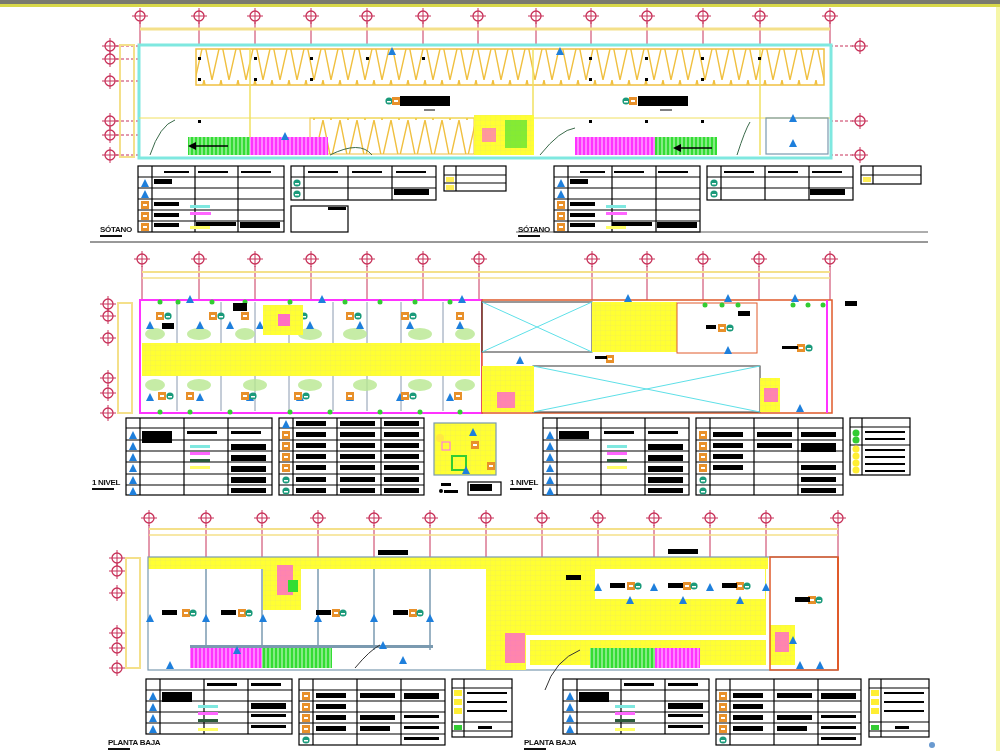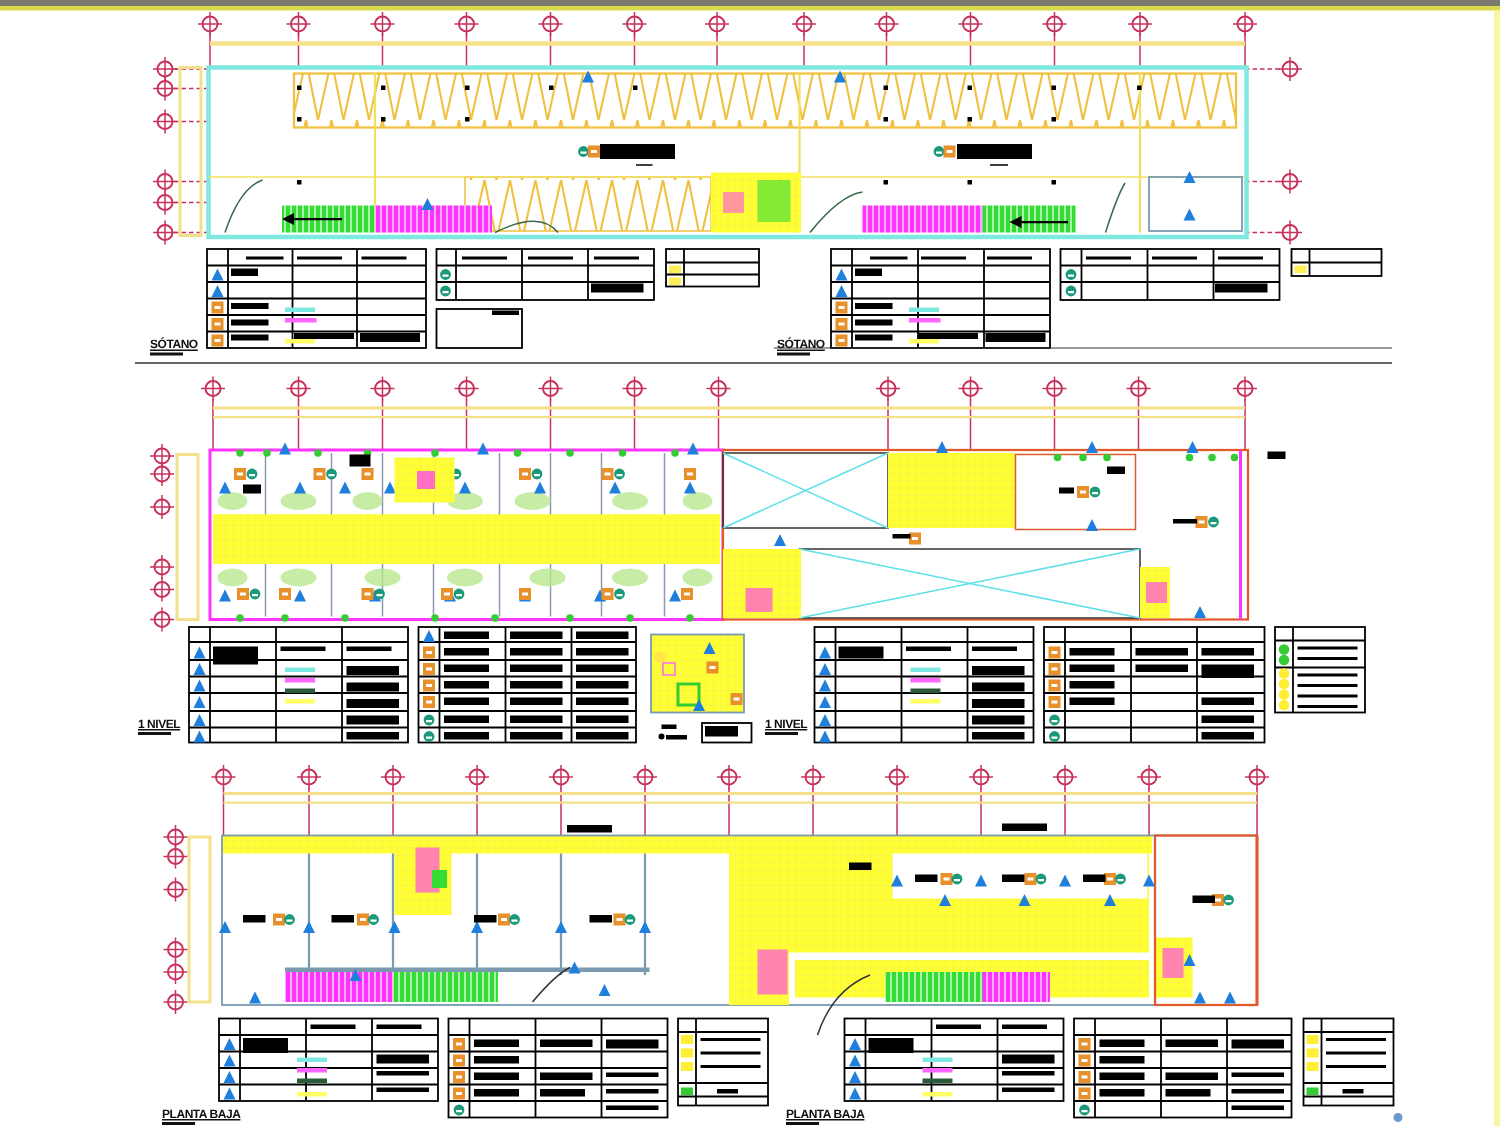--- a/index.html
+++ b/index.html
@@ -1,21 +1,21 @@
 <!DOCTYPE html>
 <html><head>
 <meta charset="utf-8">
 <style>
   html, body { margin:0; padding:0; }
   body { width:1000px; height:751px; background:#ffffff; position:relative; overflow:hidden; font-family:"Liberation Sans", sans-serif; }
   .topbar { position:absolute; left:0; top:0; width:1000px; height:4px; background:#7a7a6e; }
   .topbar2 { position:absolute; left:0; top:4px; width:1000px; height:3px; background:#d8d84a; }
   .rightedge { position:absolute; right:0; top:7px; width:4px; height:744px; background:#f6f6a8; }
   svg.canvas { position:absolute; left:0; top:0; }
-  .lbl { position:absolute; font-size:8px; font-weight:bold; color:#111; letter-spacing:-0.3px; white-space:nowrap;text-decoration:underline; }
+  .lbl { position:absolute; font-size:8px; font-weight:bold; color:#111; letter-spacing:-0.3px; white-space:nowrap; }
   .lbl .ul { display:block; width:22px; height:2px; background:#111; margin-top:1px; }
 </style>
 </head>
 <body>
 
 <div class="topbar"></div>
 <div class="topbar2"></div>
 <div class="rightedge"></div>
 
 <svg class="canvas" width="1000" height="751" xmlns="http://www.w3.org/2000/svg">

